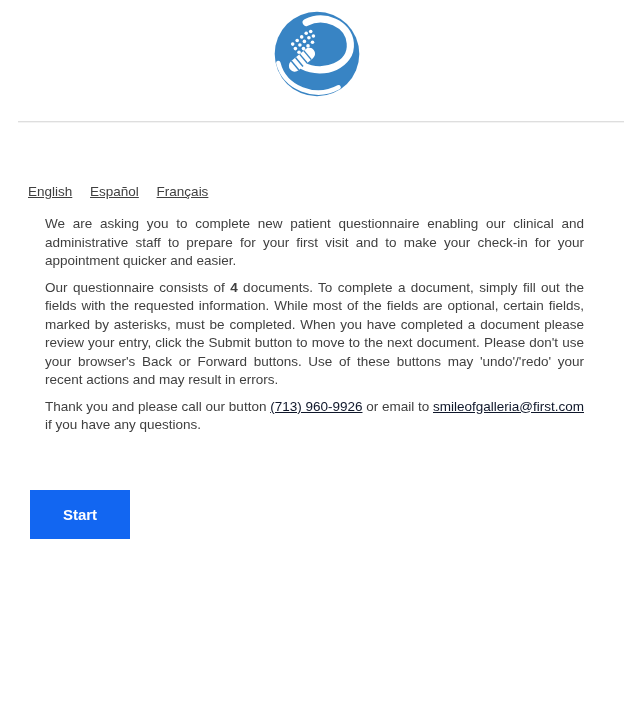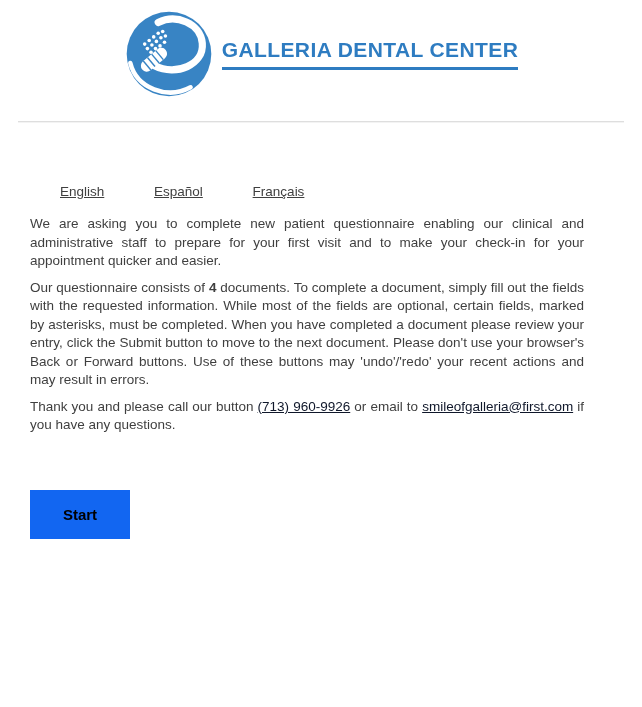--- a/index.html
+++ b/index.html
@@ -23,47 +23,47 @@
 
   .header-divider {
     margin:21px 18px 0 18px; border:0; height:0;
     border-top:1px solid #dedede;
     box-shadow:0 1px 0 #f3f3f3;
   }
 
   
   .lang-nav { margin:62px 0 0 28px; }
   .lang-nav a {
-    color:#3f3f3f; text-decoration:underline; margin-right:14px; font-size:13.5px; cursor:pointer;margin-left:32px;
+    color:#3f3f3f; text-decoration:underline; margin-right:14px; font-size:13.5px; cursor:pointer;
   }
 
   
   .title { text-align:center; margin-top:25px; font-size:20px; font-weight:bold; color:#383838; }
 
   
   main { padding:16px 58px 0 28px; }
-  main p { text-align:justify; line-height:18.5px; margin:0 0 8px 2px; }
+  main p { text-align:justify; line-height:18.5px; margin:0 0 8px 17px; }
   .b { font-weight:bold; }
   .i { }
   a.txt-link { color:#0f172a; text-decoration:underline; cursor:pointer; }
 
   
   .consent-row { display:flex; align-items:center; margin:16px 0 0 5px; }
   .consent-radio {
     width:17px; height:17px; border-radius:50%; background:#c9c9c9; flex:0 0 auto;
     margin-right:8px; cursor:pointer;
   }
   .consent-label { line-height:18.5px; }
   .consent-label a { margin-left:4px; }
 
   
   .start-button {
     display:block; margin:55px 0 0 2px;
     width:100px; height:49px;
-    background:#1266f1; color:#000000;
+    background:#1266f1; color:#ffffff;
     border:none; font-family:inherit; font-size:15px; font-weight:bold;
     cursor:pointer;
   }
 </style>
 </head>
 <body>
 
 <div class="page">
 
   <header class="logo-header">
@@ -93,21 +93,20 @@
           <circle cx="36" cy="36" r="2"></circle>
         <circle cx="41" cy="32" r="2"></circle>
           <circle cx="46" cy="30" r="2"></circle>
         <circle cx="30" cy="48" r="2"></circle>
           <circle cx="35" cy="44" r="2"></circle>
           <circle cx="40" cy="41" r="2"></circle>
         <circle cx="45" cy="37" r="2"></circle>
       </g>
     </svg>
     <div class="logo-text">
-      <span class="logo-line1">GALLERIA DENTAL CENTER</span>
     </div>
   </header>
 
   <hr class="header-divider">
 
   <nav class="lang-nav">
     <a href="#">English</a>
     <a href="#">Español</a>
     <a href="#">Français</a>
   </nav>

